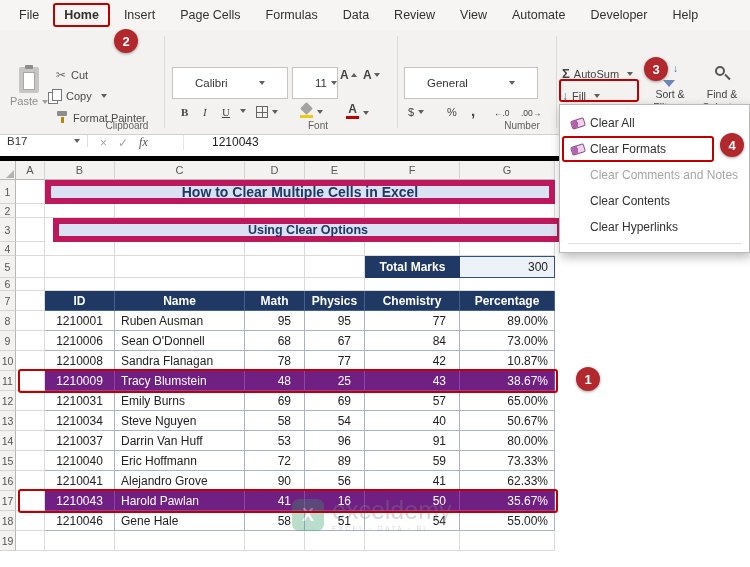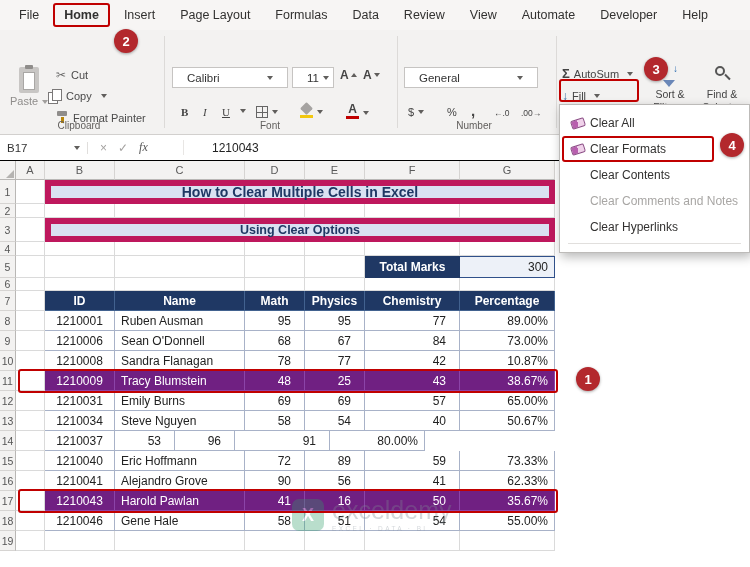--- a/index.html
+++ b/index.html
@@ -7,28 +7,28 @@
   #stage{position:relative;width:750px;height:567px;background:#fff;overflow:hidden;color:#262626;font-size:12px;}
 
   
   .tabbar{position:absolute;left:0;top:0;width:750px;height:30px;background:#f7f5f4;display:flex;align-items:center;padding-left:8px;gap:3px;}
   .tab{padding:5px 11px;font-size:12.5px;color:#323130;white-space:nowrap;}
   .tab-selected{font-weight:bold;border:2px solid #c00000;border-radius:3px;padding:3px 9px;}
 
   
   .ribbon{position:absolute;left:0;top:30px;width:750px;height:105px;background:#f3f2f1;border-bottom:1px solid #d2d0ce;}
   .vsep{position:absolute;top:6px;height:92px;width:1px;background:#dcdad8;}
-  .group-label{position:absolute;bottom:3px;font-size:10px;color:#605e5c;text-align:center;}
+  .group-label{position:absolute;bottom:3px;font-size:10px;color:#605e5c;text-align:center;margin-left:48px;}
   .launcher{position:absolute;font-size:9px;color:#7a7876;}
   .caret{display:inline-block;width:0;height:0;border-left:3.5px solid transparent;border-right:3.5px solid transparent;border-top:4px solid #605e5c;margin-left:4px;vertical-align:middle;}
   .caret.gray{border-top-color:#a19f9d;}
   .tri-up{display:inline-block;width:0;height:0;border-left:3px solid transparent;border-right:3px solid transparent;border-bottom:4px solid #605e5c;margin-left:2px;vertical-align:super;}
   .tri-dn{display:inline-block;width:0;height:0;border-left:3px solid transparent;border-right:3px solid transparent;border-top:4px solid #605e5c;margin-left:2px;vertical-align:super;}
   .rsmall{position:absolute;display:flex;align-items:center;gap:5px;font-size:11px;color:#4a4a4a;white-space:nowrap;}
-  .combo{position:absolute;height:21px;background:#fff;border:1px solid #c6c4c2;display:flex;align-items:center;justify-content:space-between;padding:0 14px;font-size:11.5px;color:#333;}
+  .combo{position:absolute;height:32px;background:#fff;border:1px solid #c6c4c2;display:flex;align-items:center;justify-content:space-between;padding:0 22px;font-size:11.5px;color:#333;}
   .tinybtn{position:absolute;font-size:11px;color:#444;display:flex;align-items:center;}
 
   .paste-btn{position:absolute;left:6px;top:33px;width:46px;height:76px;display:flex;flex-direction:column;align-items:center;justify-content:flex-start;color:#8f8d8b;font-size:11px;}
   .paste-icon{position:relative;width:24px;height:30px;margin-top:2px;}
   .pi-board{position:absolute;left:2px;top:2px;width:20px;height:26px;background:#c8c6c4;border-radius:2px;}
   .pi-clip{position:absolute;left:8px;top:0;width:8px;height:4px;background:#8f8d8b;border-radius:1px;}
   .pi-page{position:absolute;left:6px;top:7px;width:12px;height:18px;background:#fff;border:1px solid #a9a7a5;}
   .copy-ic{position:relative;width:13px;height:14px;}
   .copy-ic::before,.copy-ic::after{content:"";position:absolute;width:8px;height:10px;background:#fff;border:1px solid #7a7878;}
   .copy-ic::before{left:0;top:3px;}
@@ -55,21 +55,21 @@
   .sort-ic{position:relative;width:24px;height:24px;margin-bottom:1px;}
   .az1{position:absolute;left:1px;top:0;font-size:8px;font-weight:bold;color:#444;}
   .az2{position:absolute;left:1px;top:8px;font-size:8px;font-weight:bold;color:#444;}
   .sort-arrow{position:absolute;right:4px;top:0;font-size:10px;color:#2b6cb0;}
   .funnel{position:absolute;left:5px;bottom:0;width:0;height:0;border-left:6px solid transparent;border-right:6px solid transparent;border-top:7px solid #6a87b8;}
   .find-ic{position:relative;width:22px;height:24px;margin-bottom:1px;}
   .lens{position:absolute;left:4px;top:3px;width:10px;height:10px;border:2px solid #555;border-radius:50%;}
   .lens-tail{position:absolute;left:13px;top:13px;width:7px;height:2px;background:#555;transform:rotate(45deg);}
 
   
-  .fbar{position:absolute;left:0;top:135px;width:750px;height:26px;background:#fff;border-bottom:1px solid #000000;display:flex;align-items:center;}
+  .fbar{position:absolute;left:0;top:135px;width:750px;height:26px;background:#fff;border-bottom:5px solid #000000;display:flex;align-items:flex-start;}
   .namebox{width:88px;border-right:1px solid #e0dedc;display:flex;align-items:center;justify-content:space-between;padding:0 7px;font-size:11.5px;color:#333;}
   .fbtns{width:96px;display:flex;align-items:center;gap:11px;padding-left:12px;border-right:1px solid #e8e6e4;}
   .fbtn{font-size:12px;color:#a5a3a1;}
   .fbtn.fx{font-family:"Liberation Serif",serif;font-style:italic;color:#555;}
   .fvalue{flex:1;display:flex;align-items:center;padding-left:28px;font-size:12px;color:#222;}
 
   
   .sheet{position:absolute;left:0;top:161px;width:555px;}
   .r{display:flex;}
   .rn{width:16px;background:#f3f2f1;border-right:1px solid #b9b7b5;border-bottom:1px solid #d6d4d2;display:flex;align-items:center;justify-content:center;font-size:10.5px;color:#555;flex:none;}
@@ -80,21 +80,21 @@
   .w-a{width:29px;}.w-b{width:70px;}.w-c{width:130px;}.w-d{width:60px;}.w-e{width:60px;}.w-f{width:95px;}.w-g{width:95px;}
   .w-merge{width:510px;}
   .cell{background:#fff;border-right:1px solid #dadada;border-bottom:1px solid #dadada;display:flex;align-items:center;font-size:12px;color:#222;flex:none;}
   .tcell{border-right:1px solid #a8b2c8;border-bottom:1px solid #a8b2c8;}
   .ac{justify-content:center;}
   .al{justify-content:flex-start;padding-left:6px;}
   .ar{justify-content:flex-end;padding-right:13px;}
   .arp{justify-content:flex-end;padding-right:6px;}
   .band{background:#dae1f2;color:#1f3864;font-weight:bold;justify-content:center;border:6px solid #be185d;}
   .title-cell{font-size:14px;}
-  .subtitle-cell{font-size:12.5px;}
+  .subtitle-cell{font-size:12.5px;margin-left:8px;}
   .hcell{background:#1f3864;color:#fff;font-weight:bold;justify-content:center;border-right:1px solid #42628f;border-bottom:1px solid #42628f;font-size:12px;}
   .total-label{background:#1f3864;color:#fff;font-weight:bold;justify-content:center;border:1px solid #1f3864;font-size:12px;}
   .total-value{background:#edf1f8;justify-content:flex-end;padding-right:6px;border:1px solid #30508a;border-left:none;}
   .hl .dcell{background:#702082;color:#fff;border-right-color:#8b44a8;border-bottom-color:#8b44a8;}
 
   
   .clear-menu{position:absolute;left:559px;top:104px;width:191px;background:#fff;border:1px solid #bdbbb9;box-shadow:2px 4px 10px rgba(0,0,0,.28);z-index:50;padding:5px 0;}
   .menu-item{display:flex;align-items:center;height:26px;padding:0 0 0 6px;font-size:12px;color:#323130;}
   .menu-item.disabled{color:#a8a6a4;}
   .menu-ic{width:24px;display:flex;align-items:center;justify-content:center;flex:none;}
@@ -113,21 +113,21 @@
 </style>
 </head>
 <body>
 
 <div id="stage">
 
   <div class="tabbar">
       <div class="tab">File</div>
       <div class="tab tab-selected">Home</div>
       <div class="tab">Insert</div>
-      <div class="tab">Page Layout</div>
+      <div class="tab">Page Cells</div>
       <div class="tab">Formulas</div>
       <div class="tab">Data</div>
       <div class="tab">Review</div>
       <div class="tab">View</div>
       <div class="tab">Automate</div>
       <div class="tab">Developer</div>
       <div class="tab">Help</div>
     </div>
 
   <div class="ribbon">
@@ -407,20 +407,21 @@
           <div class="cell tcell dcell w-c al">Steve Nguyen</div>
           <div class="cell tcell dcell w-d ar">58</div>
           <div class="cell tcell dcell w-e ar">54</div>
           <div class="cell tcell dcell w-f ar">40</div>
           <div class="cell tcell dcell w-g arp">50.67%</div>
         </div>
         <div class="r h20">
           <div class="rn">14</div>
           <div class="cell w-a"></div>
           <div class="cell tcell dcell w-b ac">1210037</div>
+          <div class="cell tcell dcell w-c al">Darrin Van Huff</div>
           <div class="cell tcell dcell w-d ar">53</div>
           <div class="cell tcell dcell w-e ar">96</div>
           <div class="cell tcell dcell w-f ar">91</div>
           <div class="cell tcell dcell w-g arp">80.00%</div>
         </div>
         <div class="r h20">
           <div class="rn">15</div>
           <div class="cell w-a"></div>
           <div class="cell tcell dcell w-b ac">1210040</div>
           <div class="cell tcell dcell w-c al">Eric Hoffmann</div>
@@ -480,27 +481,27 @@
             <div class="eraser-ic"></div>
           </div>
           <div>Clear All</div>
         </div>
         <div class="menu-item">
           <div class="menu-ic">
             <div class="eraser-ic"></div>
           </div>
           <div>Clear Formats</div>
         </div>
+        <div class="menu-item disabled">
+          <div class="menu-ic"></div>
+          <div>Clear Comments and Notes</div>
+        </div>
         <div class="menu-item">
           <div class="menu-ic"></div>
           <div>Clear Contents</div>
-        </div>
-        <div class="menu-item disabled">
-          <div class="menu-ic"></div>
-          <div>Clear Comments and Notes</div>
         </div>
         <div class="menu-item">
           <div class="menu-ic"></div>
           <div>Clear Hyperlinks</div>
         </div>
         <div class="menu-sep"></div>
       </div>
   </div>
 
   <div class="annot" style="left:559px;top:79px;width:80px;height:23px"></div>

